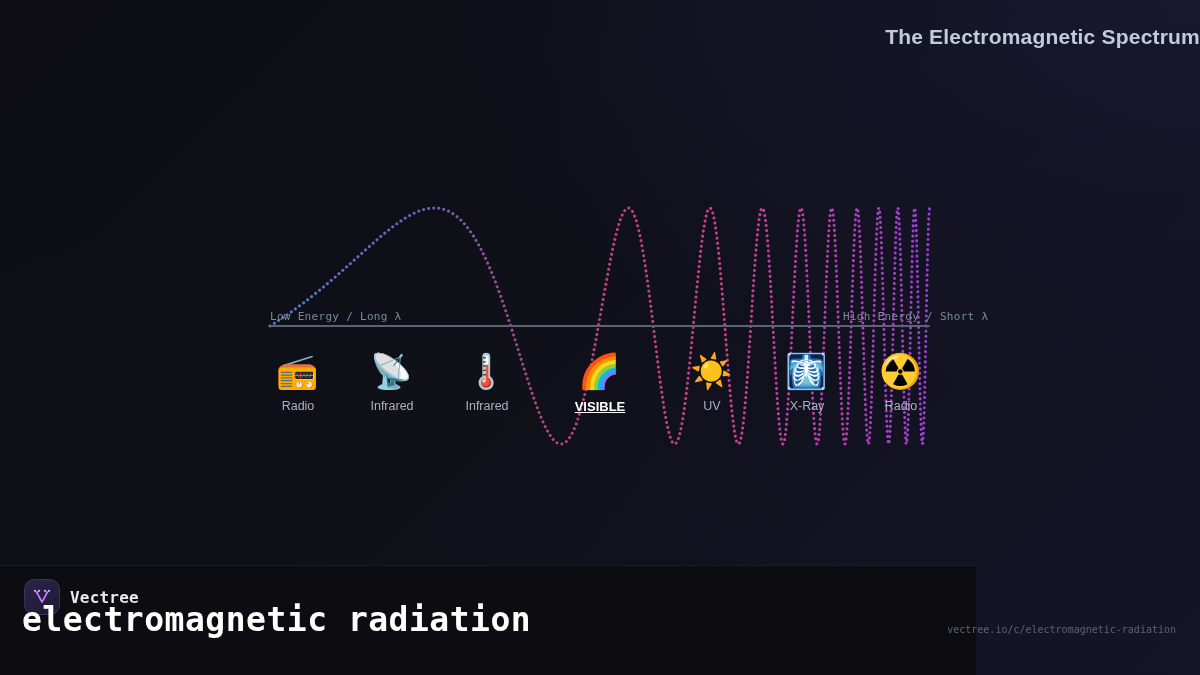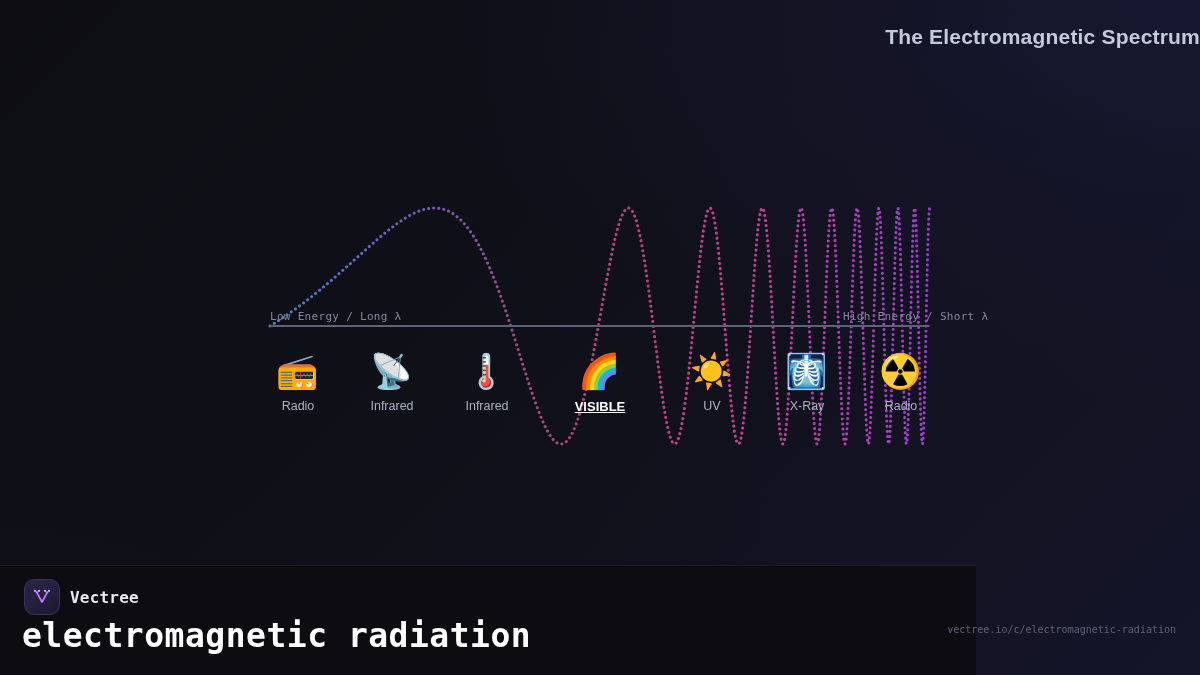--- a/index.html
+++ b/index.html
@@ -144,21 +144,21 @@
   #brand-name {
     font-family: "DejaVu Sans Mono", "Liberation Mono", monospace;
     font-size: 16px;
     font-weight: bold;
     color: #e8e8f0;
     letter-spacing: 0.2px;
   }
   #footer-title {
     position: absolute;
     left: 22px;
-    top: 50px;
+    top: 34px;
     font-family: "DejaVu Sans Mono", "Liberation Mono", monospace;
     font-size: 33px;
     font-weight: bold;
     color: #ffffff;
     letter-spacing: 0.5px;
     white-space: nowrap;
   }
   #footer-url {
     position: absolute;
     right: 24px;

